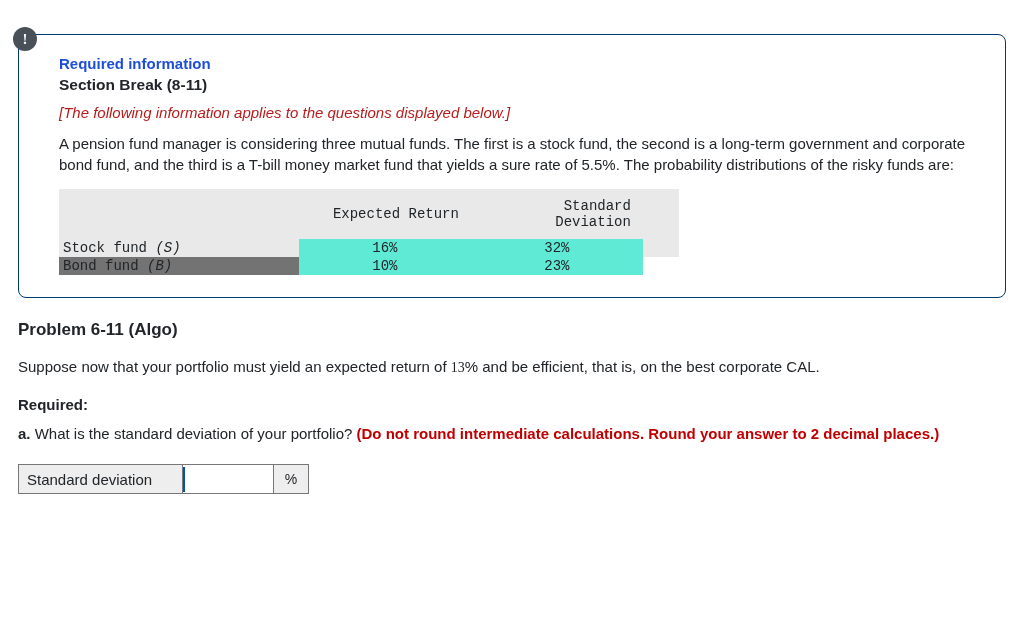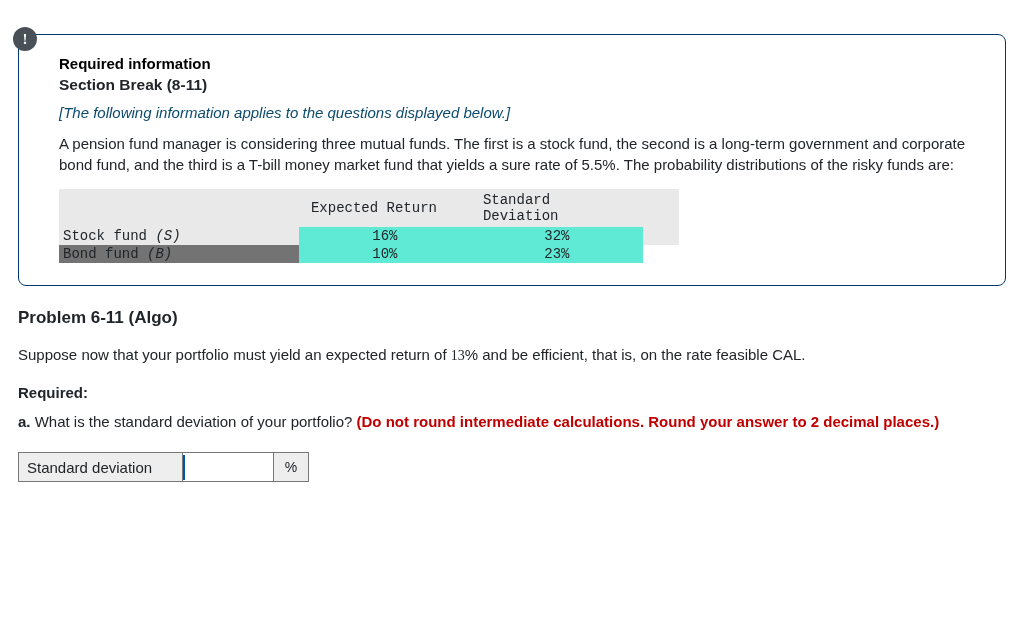--- a/index.html
+++ b/index.html
@@ -32,52 +32,52 @@
     background: #495057;
     color: #fff;
     font-weight: 700;
     font-size: 15px;
     display: flex;
     align-items: center;
     justify-content: center;
     font-family: serif;
   }
   .req-info {
-    color: #000000;
+    color: #1d4ed8;
     font-weight: 700;
     font-size: 15px;
   }
   .section-break {
     font-weight: 800;
     font-size: 15.5px;
     margin-top: 4px;
   }
   .italic-note {
     font-style: italic;
     margin: 10px 0 12px 0;
     font-size: 15px;
-    color: #0c4a6e;
+    color: #b91c1c;
   }
   .body-text {
     font-size: 15px;
     line-height: 1.4;
     margin: 4px 0 14px 0;
   }
   table.data-table {
     border-collapse: collapse;
     font-family: "Courier New", monospace;
     font-size: 14px;
     width: 620px;
   }
   table.data-table th {
     font-family: "Courier New", monospace;
     font-weight: 400;
-    text-align: left;
+    text-align: right;
     background: #e9e9e9;
-    padding: 3px 12px;
+    padding: 9px 12px;
   }
   table.data-table th.blank {
     background: #e9e9e9;
   }
   table.data-table td.name {
     text-align: left;
     padding: 0 22px 0 4px;
     white-space: nowrap;
     width: 200px;
   }
@@ -192,21 +192,21 @@
         <td class="tail"></td>
       </tr>
     </tbody>
       </table>
 
   </div>
 
   <div class="problem-title">Problem 6-11 (Algo)</div>
 
   <div class="body-text">
-    <span>Suppose now that your portfolio must yield an expected return of </span><span class="mono-small">13</span><span>% and be efficient, that is, on the rate feasible CAL.</span>
+    <span>Suppose now that your portfolio must yield an expected return of </span><span class="mono-small">13</span><span>% and be efficient, that is, on the best corporate CAL.</span>
   </div>
 
   <div class="required-line">Required:</div>
 
   <div class="q-line">
     <span class="bold">a.</span><span> What is the standard deviation of your portfolio? </span><span class="red-bold">(Do not round intermediate calculations. Round your answer to 2 decimal places.)</span>
   </div>
 
   <table class="answer-table">
     <tbody>

